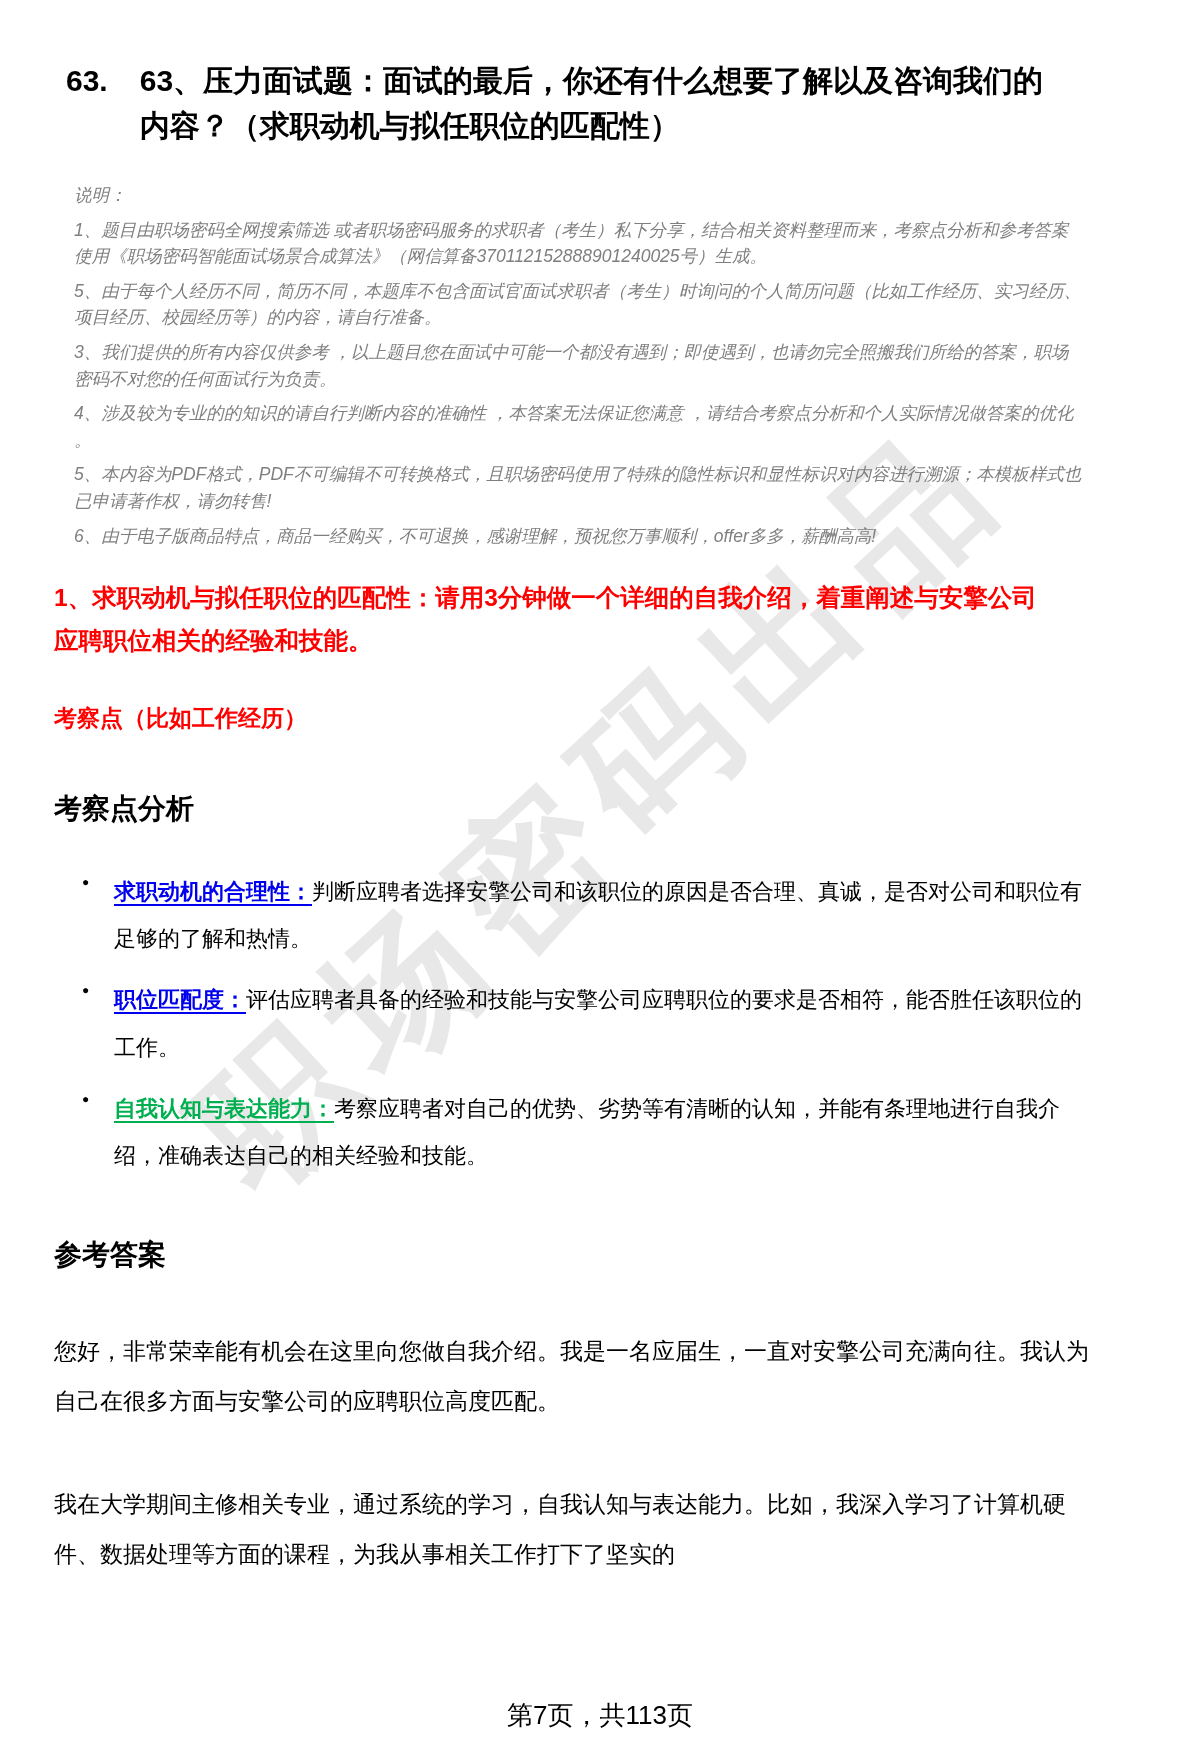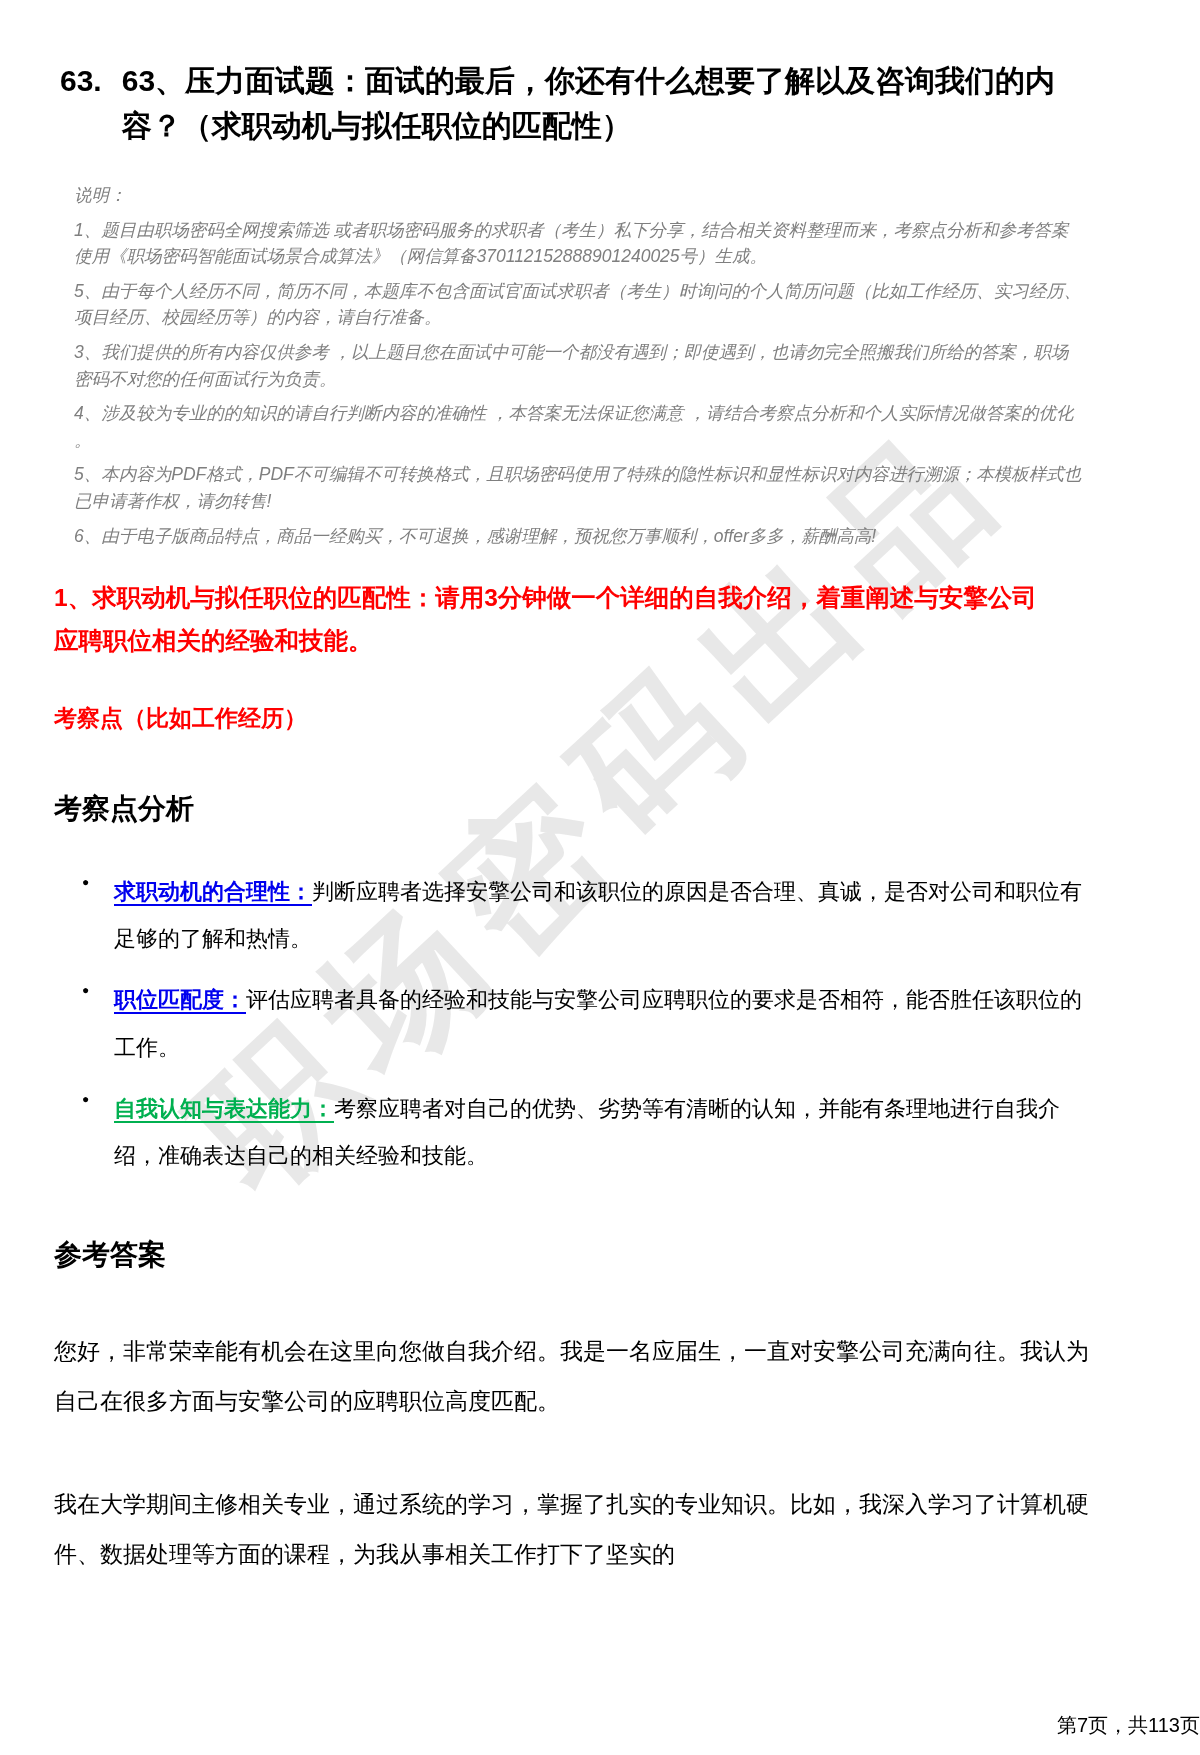--- a/index.html
+++ b/index.html
@@ -31,25 +31,25 @@
     color: rgba(150, 150, 150, 0.22);
     z-index: 0;
     pointer-events: none;
     user-select: none;
   }
   .content { position: relative; z-index: 1; }
 
   .title-row {
     display: flex;
     align-items: flex-start;
-    gap: 20px;
+    gap: 32px;
     font-size: 30px;
     font-weight: 700;
     line-height: 1.5;
-    margin: 12px 0 0 8px;
+    margin: 12px 0 0 14px;
     padding-right: 60px;
   }
   .title-num { flex: none; }
   .title-text { flex: 1; }
 
   .disclaimer {
     margin: 34px 0 0 14px;
     color: #7f7f7f;
     font-style: italic;
     font-size: 17.5px;
@@ -113,24 +113,24 @@
   .answer-para {
     margin: 52px 0 0 2px;
     font-size: 23px;
     line-height: 2.2;
     padding-right: 40px;
   }
 
   .footer {
     position: absolute;
     left: 0;
-    bottom: 16px;
+    bottom: 22px;
     width: 100%;
-    text-align: right;
-    font-size: 20px;
+    text-align: center;
+    font-size: 26px;
     z-index: 1;
   }
 </style>
 </head>
 <body>
 
 <div class="page">
 
   <div class="watermark">职场密码出品</div>
 
@@ -165,19 +165,19 @@
         <span class="lead-blue">职位匹配度：</span><span>评估应聘者具备的经验和技能与安擎公司应聘职位的要求是否相符，能否胜任该职位的工作。</span>
       </li>
       <li>
         <span class="lead-green">自我认知与表达能力：</span><span>考察应聘者对自己的优势、劣势等有清晰的认知，并能有条理地进行自我介绍，准确表达自己的相关经验和技能。</span>
       </li>
     </ul>
 
     <h2 class="section">参考答案</h2>
 
     <p class="answer-para">您好，非常荣幸能有机会在这里向您做自我介绍。我是一名应届生，一直对安擎公司充满向往。我认为自己在很多方面与安擎公司的应聘职位高度匹配。</p>
-    <p class="answer-para">我在大学期间主修相关专业，通过系统的学习，掌握了扎实的专业知识。比如，我深入学习了计算机硬件、数据处理等方面的课程，为我从事相关工作打下了坚实的</p>
+    <p class="answer-para">我在大学期间主修相关专业，通过系统的学习，自我认知与表达能力。比如，我深入学习了计算机硬件、数据处理等方面的课程，为我从事相关工作打下了坚实的</p>
 
   </div>
 
   <div class="footer">第7页，共113页</div>
 
 </div>
 
 </body></html>

